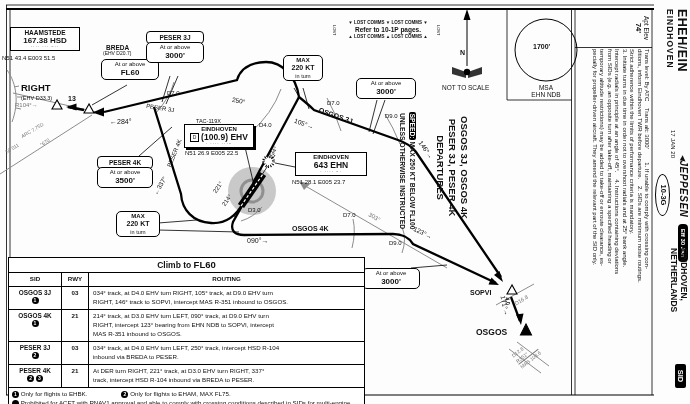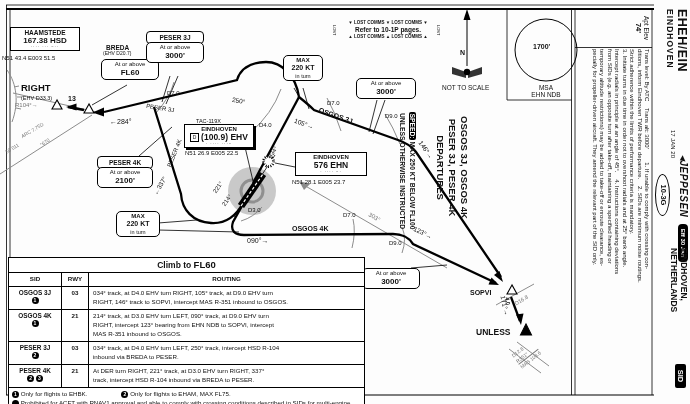--- a/index.html
+++ b/index.html
@@ -161,21 +161,21 @@
 
   <div class="namecell" style="left:146px;top:31px;width:56px;height:11px;">PESER 3J</div>
   <div class="rbox" style="left:146px;top:42px;width:52px;">
     <div>At or above</div>
     <div class="b" style="font-size:8px">3000'</div>
   </div>
 
   <div class="namecell" style="left:97px;top:156px;width:54px;height:11px;">PESER 4K</div>
   <div class="rbox" style="left:97px;top:167px;width:50px;">
     <div>At or above</div>
-    <div class="b" style="font-size:8px">2100'</div>
+    <div class="b" style="font-size:8px">3500'</div>
   </div>
 
   <div class="rbox" style="left:283px;top:55px;width:34px;">
     <div class="b">MAX</div>
     <div class="b" style="font-size:7px">220 KT</div>
     <div style="font-size:5.5px">in turn</div>
   </div>
 
   <div class="rbox" style="left:116px;top:211px;width:38px;">
     <div class="b">MAX</div>
@@ -196,21 +196,21 @@
   <div class="lbl ctr" style="left:196px;top:118px;font-size:5.5px;">TAC-119X</div>
   <div class="navbox" style="left:184px;top:124px;width:64px;box-shadow:2px 2px 0 #000;">
     <div class="b" style="font-size:6px">EINDHOVEN</div>
     <div class="b" style="font-size:8.5px"><span class="dsq">D</span><span>(100.9) EHV</span></div>
     <div class="morse">· ···· ···−</div>
   </div>
   <div class="lbl" style="left:185px;top:150px;">N51 26.9 E005 22.5</div>
 
   <div class="navbox" style="left:295px;top:152px;width:66px;">
     <div class="b" style="font-size:6px">EINDHOVEN</div>
-    <div class="b" style="font-size:8.5px">576 EHN</div>
+    <div class="b" style="font-size:8.5px">643 EHN</div>
     <div class="morse">· ···· −·</div>
   </div>
   <div class="lbl" style="left:292px;top:179px;">N51 28.1 E005 23.7</div>
 
   <div class="lbl" style="left:146px;top:105px;transform:rotate(9deg);">PESER 3J</div>
   <div class="lbl b" style="left:318px;top:112px;font-size:7px;transform:rotate(19deg);">OSGOS 3J</div>
   <div class="lbl b" style="left:292px;top:225px;font-size:7px;">OSGOS 4K</div>
   <div class="lbl" style="left:160px;top:150px;transform:rotate(-68deg);">PESER 4K</div>
 
   <div class="lbl" style="left:294px;top:120px;font-size:6.5px;transform:rotate(19deg);">105°→</div>
@@ -229,21 +229,21 @@
   <div class="lbl" style="left:167px;top:90px;">D7.0</div>
   <div class="lbl" style="left:327px;top:100px;">D7.0</div>
   <div class="lbl" style="left:385px;top:113px;">D9.0</div>
   <div class="lbl" style="left:248px;top:207px;">D3.0</div>
   <div class="lbl" style="left:343px;top:212px;">D7.0</div>
   <div class="lbl" style="left:389px;top:240px;">D9.0</div>
   <div class="lbl g" style="left:368px;top:214px;transform:rotate(30deg);">303°</div>
   <div class="lbl g" style="left:514px;top:297px;font-size:5.5px;transform:rotate(-30deg);">D16.8</div>
 
   <div class="lbl b" style="left:470px;top:289px;font-size:7px;">SOPVI</div>
-  <div class="lbl b" style="left:476px;top:328px;font-size:8.5px;">UNLESS</div>
+  <div class="lbl b" style="left:476px;top:328px;font-size:8.5px;">OSGOS</div>
   <div class="lbl g" style="left:514px;top:344px;font-size:5px;transform:rotate(-38deg);line-height:1.3;">
     <div>D12.8</div>
     <div>R351°</div>
     <div style="border-top:0.8px solid #777;">MAS 108.6</div>
   </div>
 
   <div class="lbl ctr" style="left:333px;top:20px;width:110px;white-space:normal;">
     <div class="b" style="font-size:4.5px">▼ LOST COMMS ▼ LOST COMMS ▼</div>
     <div class="b" style="font-size:6.5px;margin:1px 0;">Refer to 10-1P pages.</div>
     <div class="b" style="font-size:4.5px">▲ LOST COMMS ▲ LOST COMMS ▲</div>

